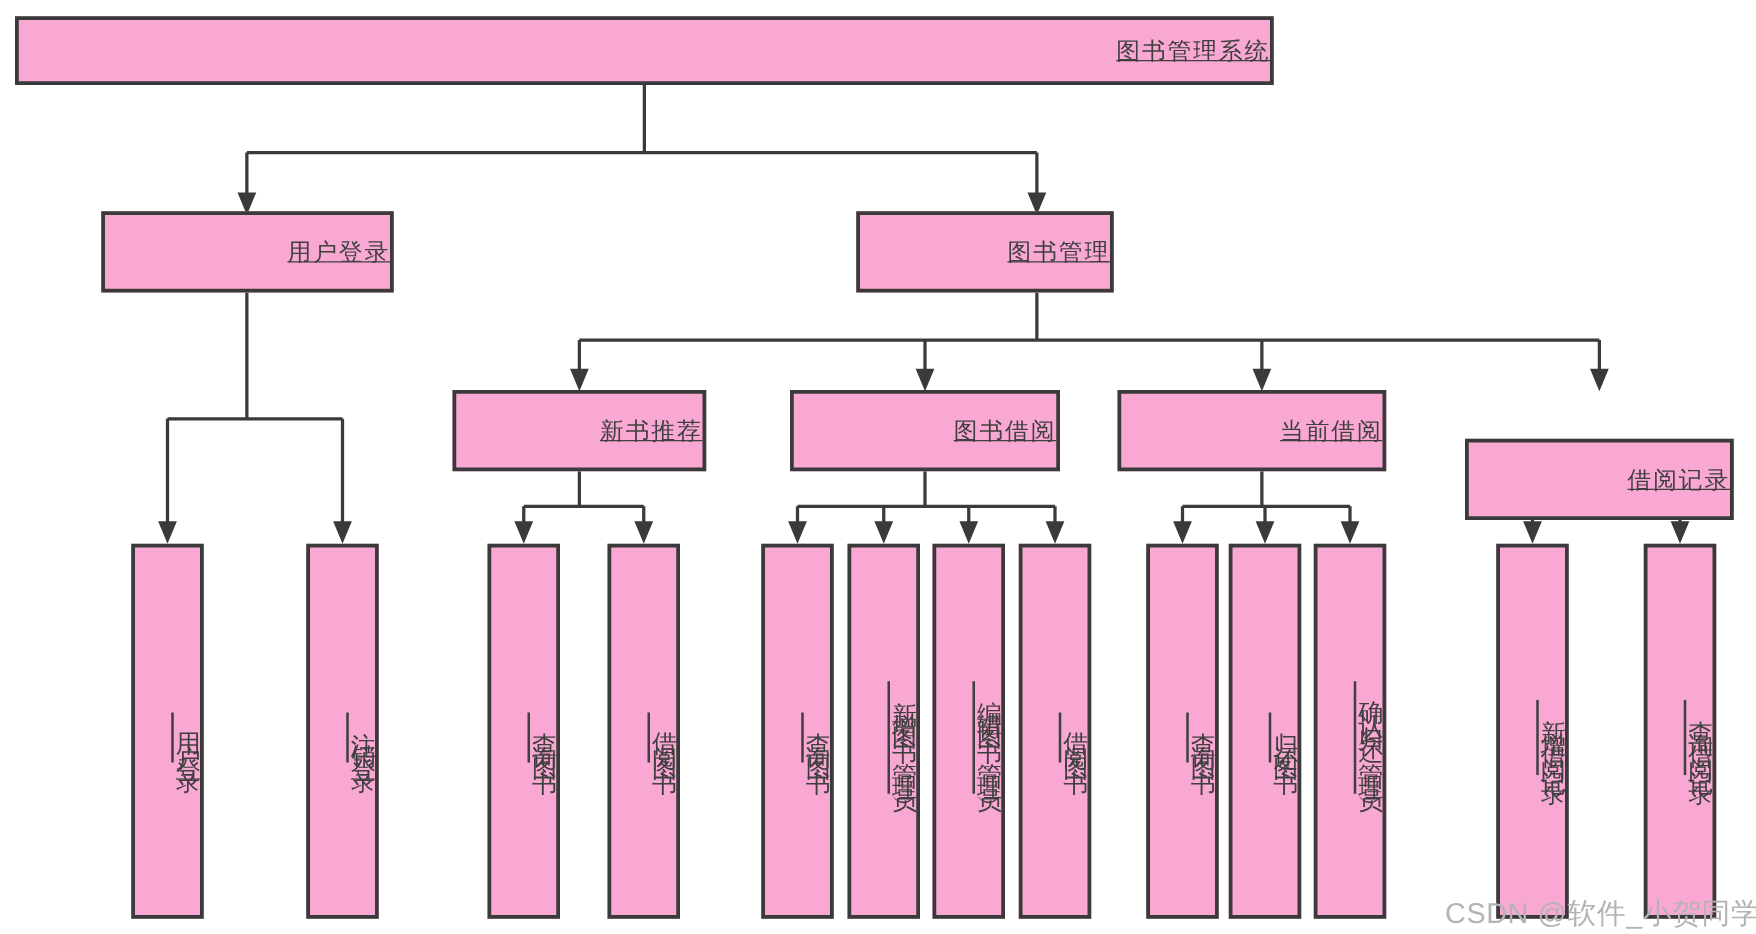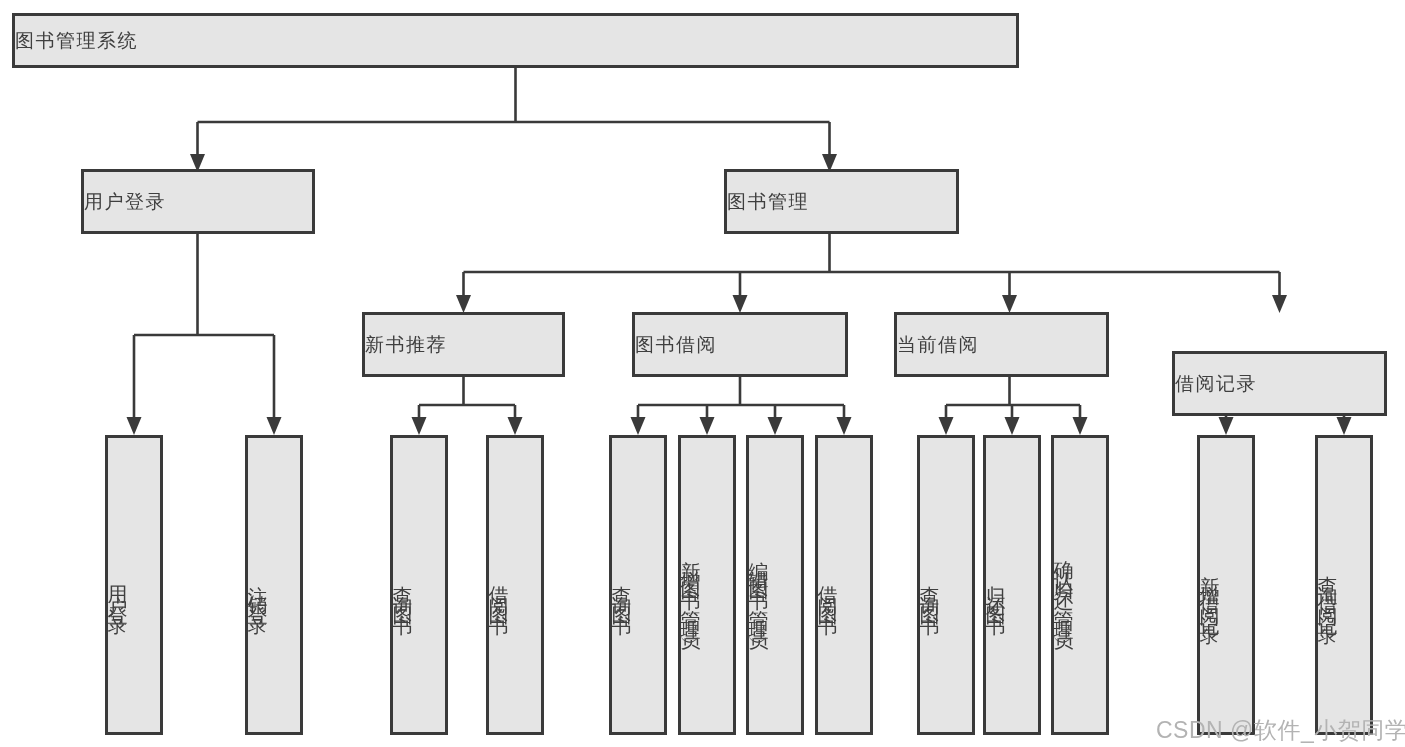--- a/index.html
+++ b/index.html
@@ -5,23 +5,24 @@
   html,body { margin:0; padding:0; background:#ffffff; }
   .canvas {
     position:relative; width:1405px; height:747px; background:#ffffff;
     font-family:"Liberation Sans", sans-serif; overflow:hidden;
   }
   .connectors { position:absolute; left:0; top:0; width:1405px; height:747px; }
   .cline  { stroke:var(--line,#3a3a3a); stroke-width:2.6; fill:none; }
   .carrow { fill:var(--line,#3a3a3a); stroke:none; }
   .box {
     position:absolute; box-sizing:border-box;
-    border:3px solid var(--line,#3a3a3a); background:#e5e5e5;
-    display:flex; align-items:center; justify-content:flex-start;
+    border:3px solid var(--line,#3a3a3a); background:#f9a8d4;
+    display:flex; align-items:center; justify-content:flex-end;
     color:var(--text,#3f3f3f);
+    text-decoration:underline;
   }
   .box .label { font-size:19px; letter-spacing:1.5px; white-space:nowrap; }
   .leaf .label {
     writing-mode:vertical-rl; text-orientation:mixed;
     font-size:20px; letter-spacing:10px; line-height:1; padding-top:10px;
   }
   .watermark {
     position:absolute; left:1156px; top:715px;
     font-size:23px; color:var(--watermark,#b3b3b3);
     letter-spacing:0.5px; white-space:nowrap;
@@ -68,21 +69,21 @@
     <path class="carrow" d="M1336.5 417 L1351.5 417 L1344 435 Z"></path>
   </svg>
 
   <div class="box" style="left:12px;top:13px;width:1007px;height:55px;">
     <span class="label">图书管理系统</span>
   </div>
 
   <div class="box" style="left:81px;top:169px;width:234px;height:65px;">
     <span class="label">用户登录</span>
   </div>
-  <div class="box" style="left:724px;top:169px;width:235px;height:65px;">
+  <div class="box" style="left:685px;top:169px;width:206px;height:65px;">
     <span class="label">图书管理</span>
   </div>
 
   <div class="box" style="left:632px;top:312px;width:216px;height:65px;">
     <span class="label">图书借阅</span>
   </div>
   <div class="box" style="left:362px;top:312px;width:203px;height:65px;">
     <span class="label">新书推荐</span>
   </div>
   <div class="box" style="left:894px;top:312px;width:215px;height:65px;">

